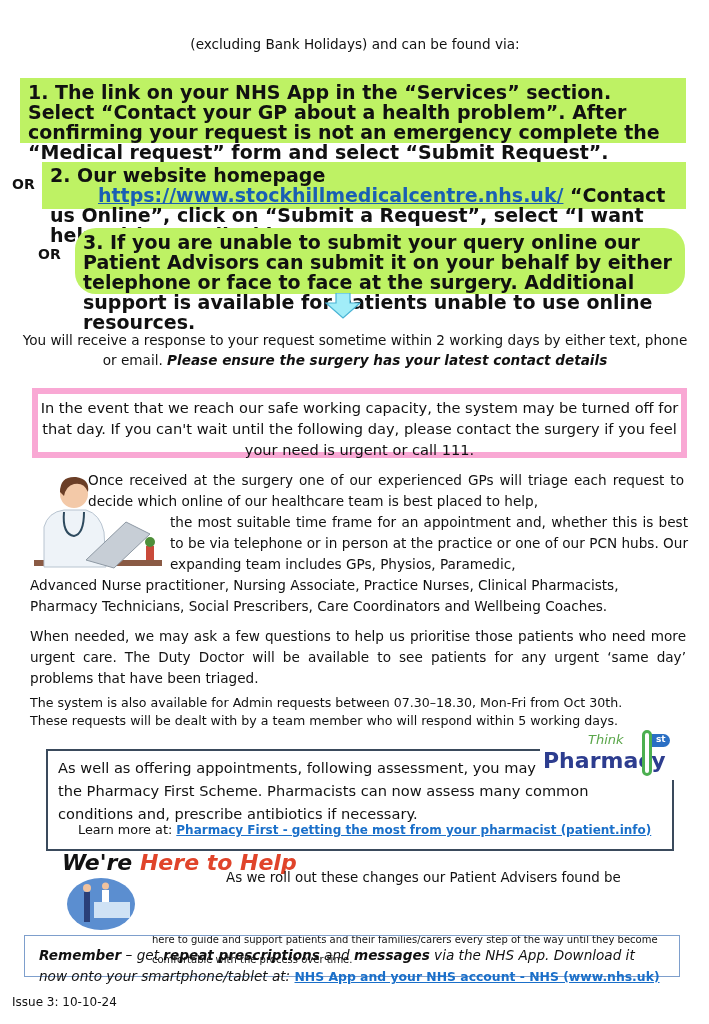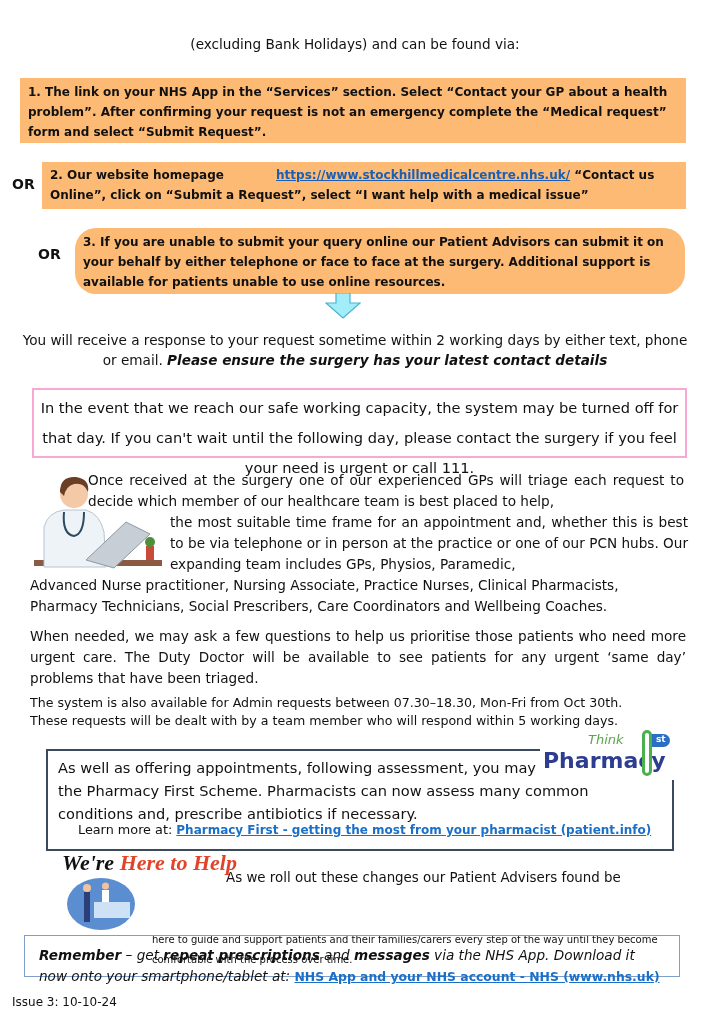--- a/index.html
+++ b/index.html
@@ -1,44 +1,44 @@
 <!DOCTYPE html>
 <html><head>
 <meta charset="utf-8">
 <style>
   * { box-sizing: border-box; margin: 0; padding: 0; }
   html, body { width: 709px; height: 1024px; background: #ffffff; overflow: hidden; }
   body { position: relative; font-family: "DejaVu Sans", sans-serif; color: #111; }
   .abs { position: absolute; }
   .center { text-align: center; }
   .intro { left: 40px; top: 35px; width: 630px; font-size: 13.6px; line-height: 19px; }
-  .cyan-box { background: #fdba74; font-weight: bold; font-size: 12px; line-height: 20px; padding: 4px 8px; color: #111; }
+  .cyan-box { background: #bef264; font-weight: bold; font-size: 19px; line-height: 20px; padding: 4px 8px; color: #111; }
   .box1 { left: 20px; top: 78px; width: 666px; height: 65px; }
   .box2 { left: 42px; top: 162px; width: 644px; height: 47px; padding-top: 3px; }
   .box3 { left: 75px; top: 228px; width: 610px; height: 66px; border-radius: 21px; }
   .or { font-weight: bold; font-size: 14px; }
   .or1 { left: 12px; top: 176px; }
   .or2 { left: 38px; top: 246px; }
   .link { color: #1a5fb4; text-decoration: underline; padding-left: 48px; }
   .arrow { left: 325px; top: 293px; width: 36px; height: 26px; }
   .response { left: 20px; top: 330px; width: 670px; font-size: 13.6px; line-height: 20px; }
-  .capacity { left: 32px; top: 388px; width: 655px; height: 70px; border: 2px solid #f9a8d4; font-size: 14.6px; line-height: 30px; padding-top: 3px; }
+  .capacity { left: 32px; top: 388px; width: 655px; height: 70px; border: 6px solid #f9a8d4; font-size: 14.6px; line-height: 21px; padding-top: 3px; }
   .doctor-img { left: 34px; top: 472px; width: 128px; height: 100px; }
   .para { font-size: 13.6px; line-height: 21px; }
   .triage1 { left: 88px; top: 470px; width: 596px; text-align: justify; }
   .triage2 { left: 170px; top: 512px; width: 518px; text-align: justify; }
   .triage3 { left: 30px; top: 575px; width: 656px; }
   .needed { left: 30px; top: 626px; width: 656px; text-align: justify; }
   .admin { left: 30px; top: 694px; width: 660px; font-size: 12.6px; line-height: 18px; }
   .pharm-box { left: 46px; top: 749px; width: 628px; height: 102px; border: 2px solid #3a4a5c; border-right-width: 2px; }
   .pharm-text { left: 58px; top: 756px; width: 600px; font-size: 14.6px; line-height: 23px; }
   .pharm-learn { left: 78px; top: 822px; font-size: 12.8px; }
   .pharm-link { color: #1a6fc9; font-weight: bold; text-decoration: underline; font-size: 12px; }
   .logo { left: 540px; top: 728px; width: 135px; height: 52px; background: #fff; }
-  .help-title { left: 62px; top: 850px; font-size: 22px; font-weight: bold; font-style: italic; font-family: Liberation Serif, serif; }
+  .help-title { left: 62px; top: 850px; font-size: 22px; font-weight: bold; font-style: italic; }
   .help-img { left: 66px; top: 874px; width: 70px; height: 56px; }
   .help1 { left: 226px; top: 868px; width: 420px; font-size: 13.4px; line-height: 20px; }
   .help2 { left: 152px; top: 930px; width: 510px; font-size: 10px; line-height: 20px; }
   .remember { left: 24px; top: 935px; width: 656px; height: 42px; border: 1.5px solid #7e9fcc; font-size: 13.6px; line-height: 21px; font-style: italic; padding: 9px 14px; }
   .remember b { font-style: italic; }
   .nhs-link { color: #1a6fc9; font-weight: bold; font-style: normal; text-decoration: underline; font-size: 12.4px; }
   .issue { left: 12px; top: 995px; font-size: 12px; }
 </style>
 </head>
 <body>
@@ -75,21 +75,21 @@
   <rect x="0" y="88" width="128" height="6" fill="#8a5a44"></rect>
   <path d="M10 95 L10 55 Q14 40 30 38 L52 38 Q66 42 70 60 L72 95 Z" fill="#eef3f8" stroke="#b8c4d0"></path>
   <circle cx="40" cy="22" r="14" fill="#f3c9a8"></circle>
   <path d="M26 20 Q26 4 42 5 Q56 7 54 20 Q50 10 40 12 Q32 14 30 24 Z" fill="#6b3e26"></path>
   <path d="M30 40 Q28 62 40 64 Q50 62 50 40" fill="none" stroke="#2e4a5e" stroke-width="2"></path>
   <polygon points="52,88 92,50 116,62 80,96" fill="#c7ced6" stroke="#8e99a4"></polygon>
   <rect x="112" y="74" width="8" height="14" fill="#c94a3a"></rect>
   <circle cx="116" cy="70" r="5" fill="#4e8f3a"></circle>
 </svg>
 
-<div class="abs para triage1">Once received at the surgery one of our experienced GPs will triage each request  to decide  which member of our healthcare team is best placed to help,</div>
+<div class="abs para triage1">Once received at the surgery one of our experienced GPs will triage each request  to decide  which online of our healthcare team is best placed to help,</div>
 <div class="abs para triage2">the most suitable time frame for  an appointment and, whether this is best to  be via  telephone or in  person at the practice  or  one of our PCN hubs.   Our expanding team includes GPs, Physios, Paramedic,</div>
 <div class="abs para triage3">Advanced Nurse practitioner, Nursing Associate, Practice Nurses, Clinical Pharmacists, Pharmacy Technicians, Social Prescribers, Care Coordinators and Wellbeing Coaches.</div>
 
 <div class="abs para needed">When needed, we may ask a few questions to help us prioritise those patients who need more urgent care. The Duty Doctor will be available to see patients for any urgent ‘same day’ problems that have been triaged.</div>
 
 <div class="abs admin">
   <div>The system is also available for Admin requests between 07.30–18.30, Mon-Fri from Oct 30th.</div>
   <div>These requests will be dealt with by a team member who will respond within 5 working days.</div>
 </div>
 

